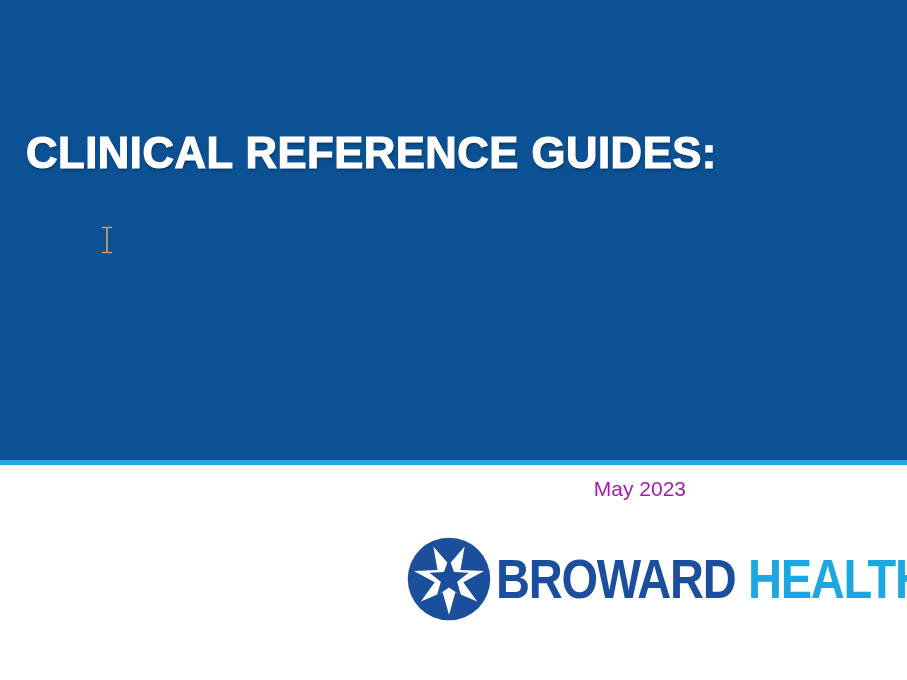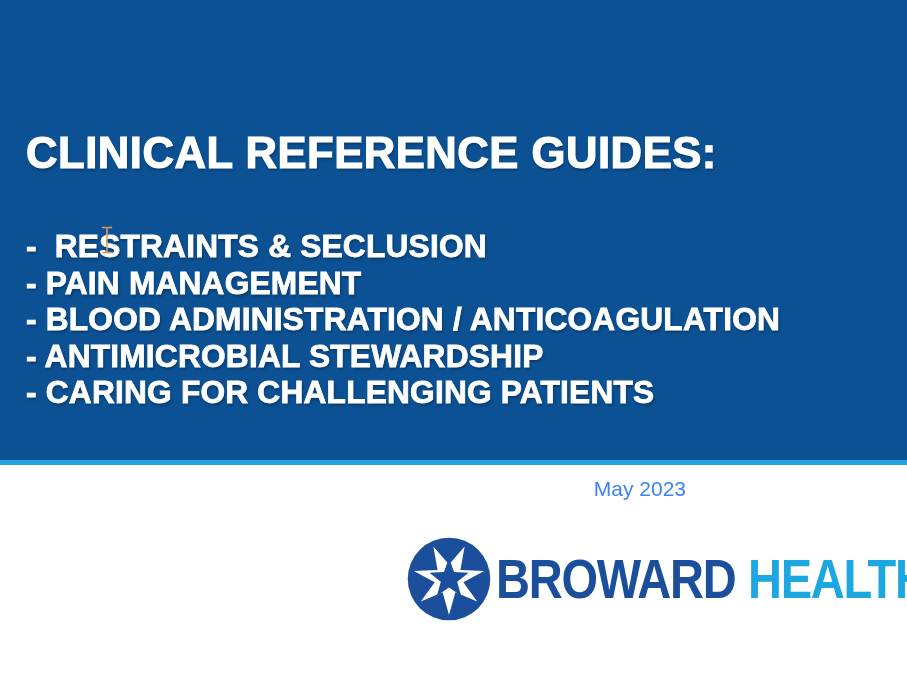--- a/index.html
+++ b/index.html
@@ -70,21 +70,21 @@
     left: 101px;
     top: 226px;
     width: 12px;
     height: 28px;
     pointer-events: none;
   }
   .date-label {
     position: absolute;
     top: 477px;
     right: 45px;
-    color: #3b82f6;
+    color: #a21caf;
     font-size: 21px;
     font-weight: 400;
     letter-spacing: 0px;
   }
   .logo {
     position: absolute;
     left: 406px;
     top: 535px;
     height: 88px;
     display: flex;
@@ -113,27 +113,20 @@
 </head>
 <body>
 
 <div class="slide">
 
   <div class="banner"></div>
   <div class="divider"></div>
 
   <div class="slide-title">CLINICAL REFERENCE GUIDES:</div>
 
-  <div class="bullet-list">
-    <div class="bullet-line">-  RESTRAINTS &amp; SECLUSION</div>
-    <div class="bullet-line">- PAIN MANAGEMENT</div>
-    <div class="bullet-line">- BLOOD ADMINISTRATION / ANTICOAGULATION</div>
-    <div class="bullet-line">- ANTIMICROBIAL STEWARDSHIP</div>
-    <div class="bullet-line">- CARING FOR CHALLENGING PATIENTS</div>
-  </div>
 
   <div class="text-cursor">
     <svg width="12" height="28" viewBox="0 0 12 28">
       <g stroke="#E49B63" stroke-width="1.6" fill="none" stroke-linecap="round">
         <path d="M1.5 1.5 H5 M7 1.5 H10.5"></path>
         <path d="M6 2 V26"></path>
         <path d="M1.5 26.5 H5 M7 26.5 H10.5"></path>
       </g>
     </svg>
   </div>

